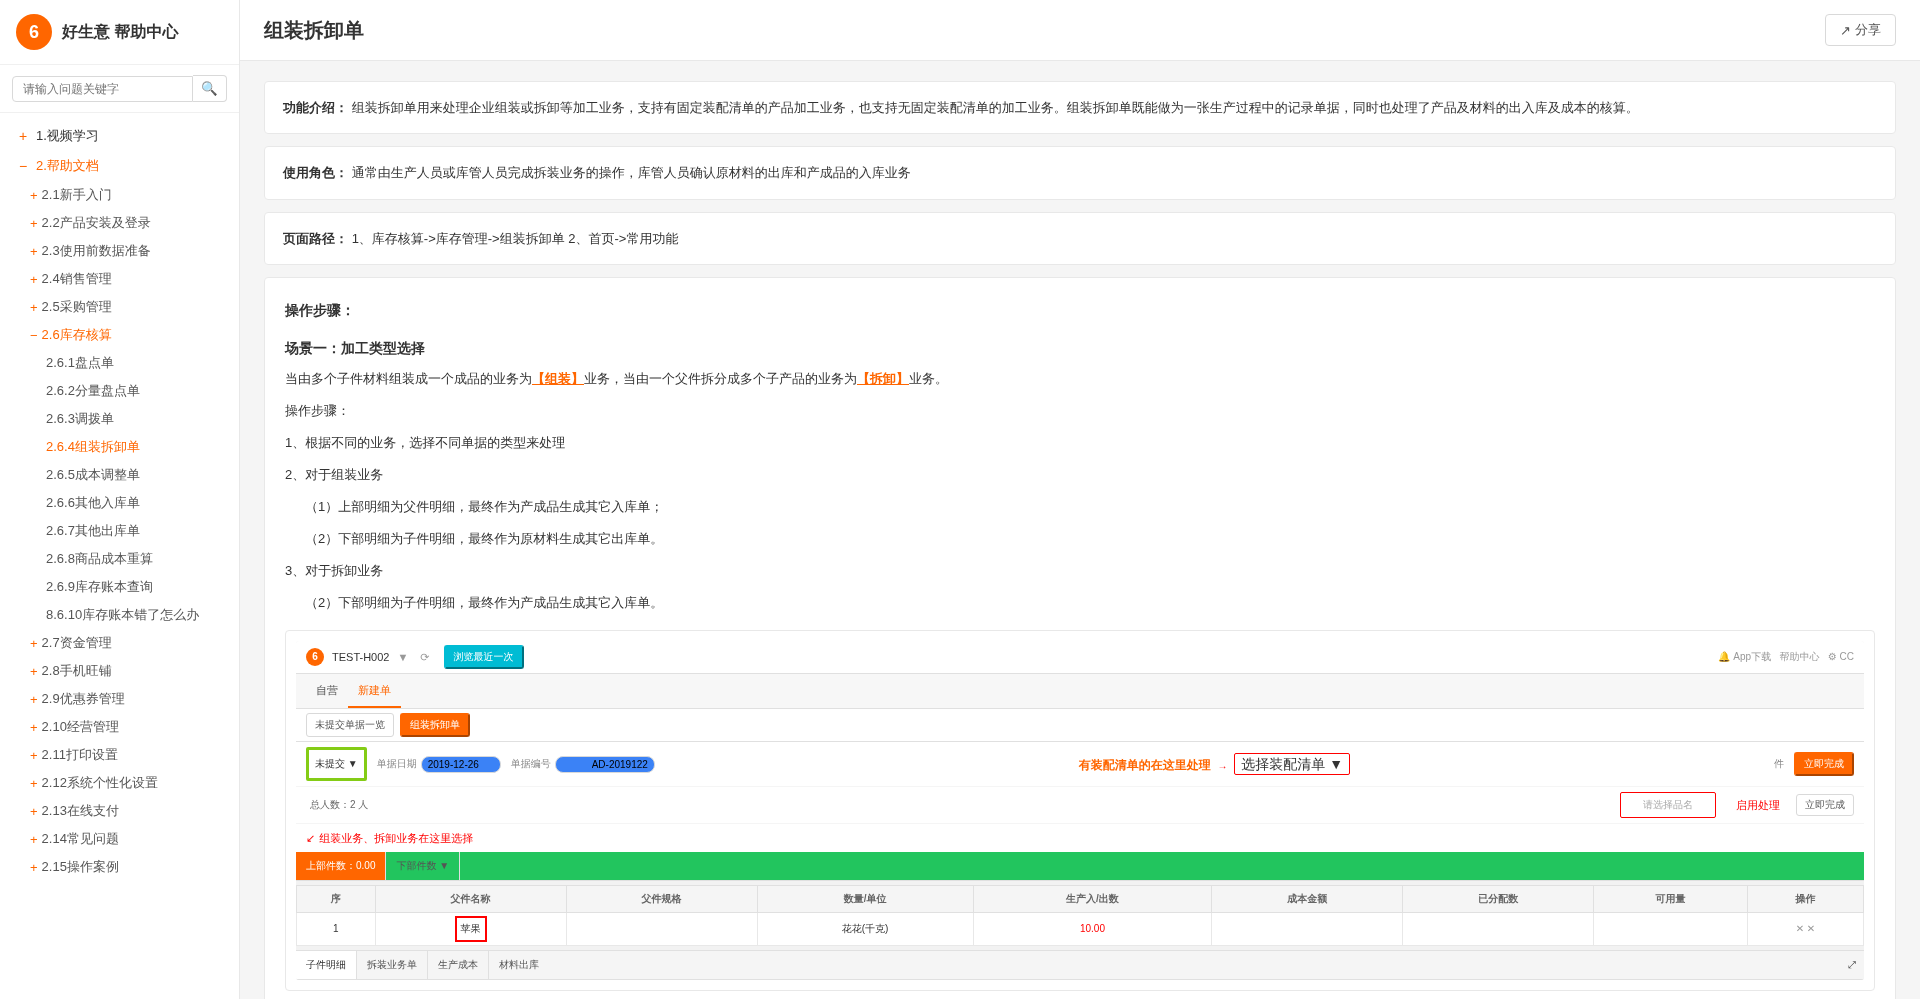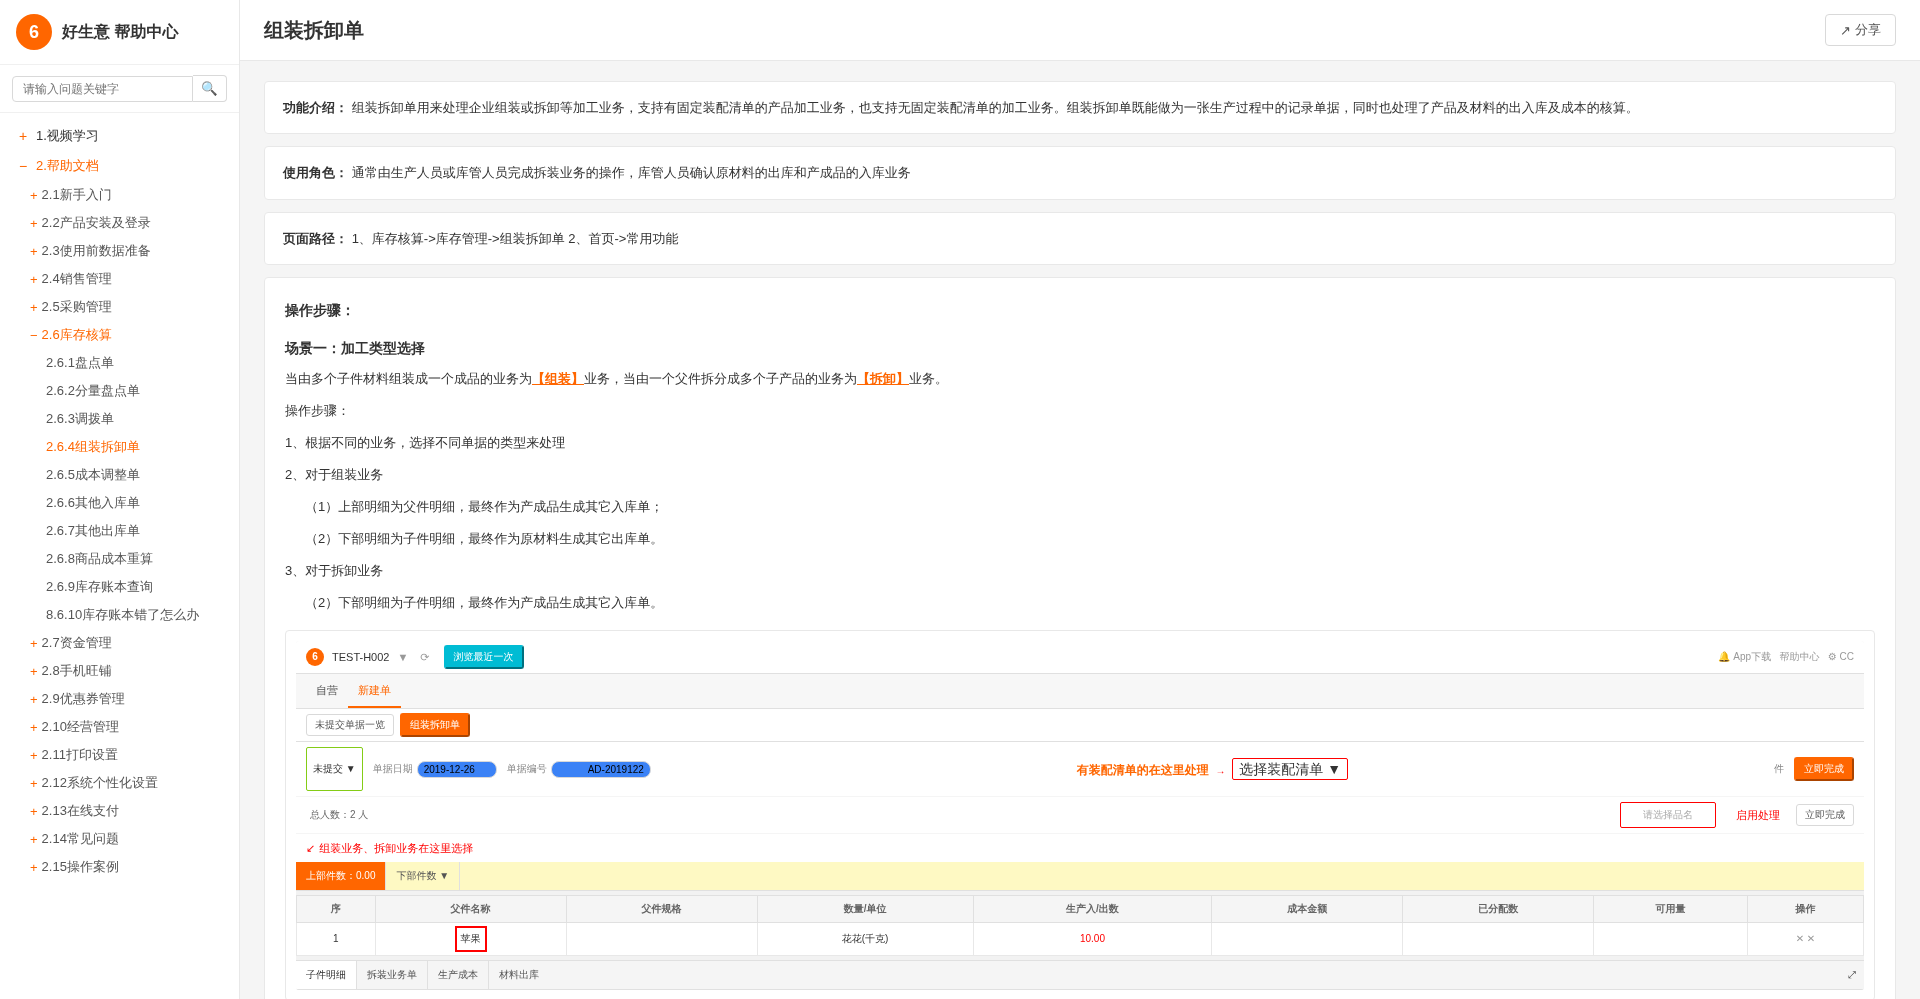--- a/index.html
+++ b/index.html
@@ -300,21 +300,21 @@
     }
     .inner-table td {
       border: 1px solid #e8e8e8;
       padding: 3px 5px;
       text-align: center;
       background: #fff;
     }
     .inner-table tr:nth-child(even) td { background: #fafafa; }
     .section-tab-row {
       display: flex;
-      background: #fef9c3;
+      background: #22c55e;
       border-bottom: 1px solid #e0e0e0;
     }
     .section-tab {
       padding: 4px 10px;
       font-size: 10px;
       color: #555;
       border-right: 1px solid #e0e0e0;
     }
     .section-tab.orange {
       background: #f60;
@@ -478,29 +478,29 @@
             <button class="inner-btn-teal" style="font-size:10px;margin-left:6px">浏览最近一次</button>
             <div style="flex:1"></div>
             <span style="color:#999;font-size:10px">🔔 App下载 &nbsp; 帮助中心 &nbsp; ⚙ CC</span>
           </div>
 
           <div class="inner-nav-tabs">
             <div class="inner-nav-tab">自营</div>
             <div class="inner-nav-tab active">新建单</div>
           </div>
 
-          <div style="background:#fff;border-bottom:1px solid #e0e0e0;padding:4px 10px;display:flex;gap:6px;align-items:center;font-size:10px;">
+          <div style="background:#fff;border-bottom:1px solid #e0e0e0;padding:4px 10px;display:flex;gap:6px;font-size:10px;">
             <button class="inner-btn">未提交单据一览</button>
             <button class="inner-btn-orange">组装拆卸单</button>
           </div>
 
           <div style="position:relative">
             <div class="inner-form-row">
               <div class="inner-field">
-                <span style="border:1px solid #84cc16;padding:11px 6px;border-radius:2px;font-size:10px;min-width:50px">未提交 ▼</span>
+                <span style="border:3px solid #84cc16;padding:4px 6px;border-radius:2px;font-size:10px;min-width:50px">未提交 ▼</span>
               </div>
               <div class="inner-field">
                 <label>单据日期</label>
                 <input class="inner-input" value="2019-12-26" style="width: 70px;">
               </div>
               <div class="inner-field">
                 <label>单据编号</label>
                 <input class="inner-input" value="AD-20191226-001" style="width: 100px; padding-left: 36px;">
               </div>
               <div style="flex:1;text-align:center">

